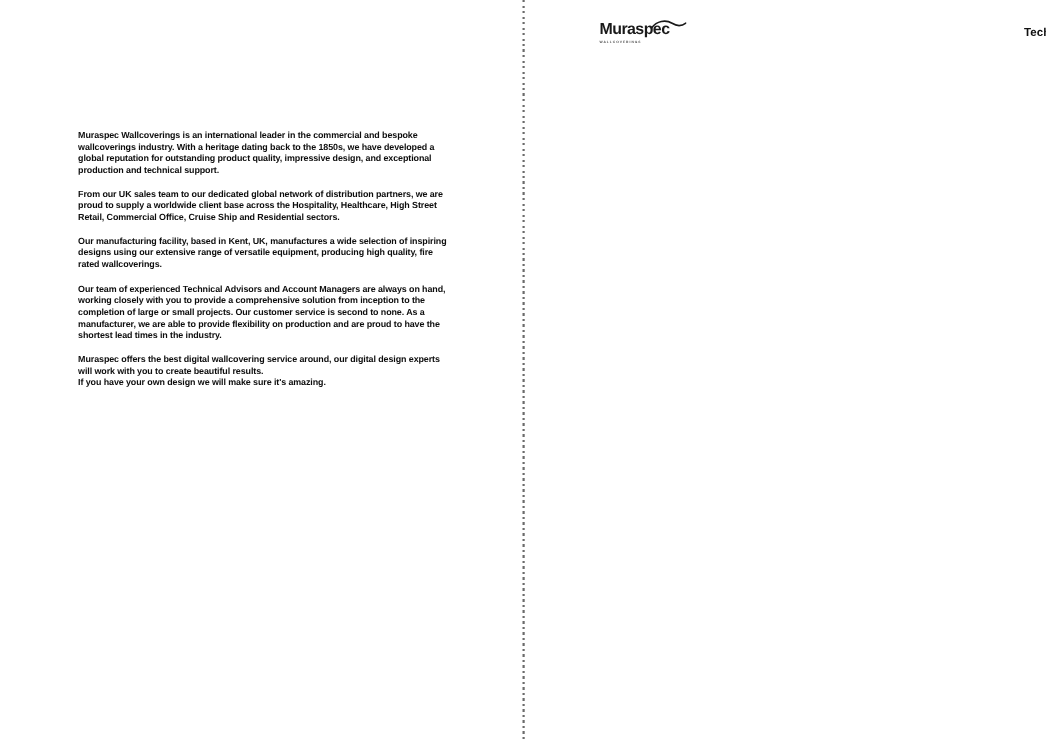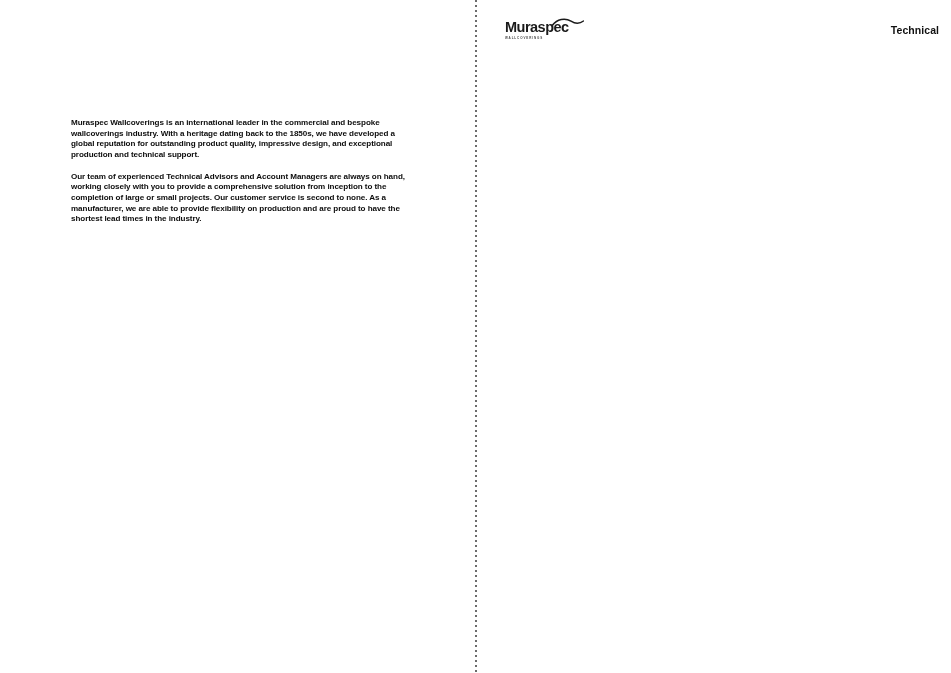--- a/index.html
+++ b/index.html
@@ -25,20 +25,21 @@
     background: #ffffff;
   }
 
   
   .page-left {
     position: relative;
     width: 476px;
     height: 673px;
     background: #ffffff;
     flex: 0 0 476px;
+    padding-left: 40px;
   }
   .copy-block {
     position: absolute;
     left: 71px;
     top: 118px;
     width: 342px;
   }
   .para {
     font-size: 8.1px;
     font-weight: bold;
@@ -136,21 +137,25 @@
   }
 </style>
 </head>
 <body>
 
 <div class="spread">
 
   <section class="page-left">
     <div class="copy-block">
       <p class="para">Muraspec Wallcoverings is an international leader in the commercial and bespoke wallcoverings industry. With a heritage dating back to the 1850s, we have developed a global reputation for outstanding product quality, impressive design, and exceptional production and technical support.</p>
+      <p class="para">From our UK sales team to our dedicated global network of distribution partners, we are proud to supply a worldwide client base across the Hospitality, Healthcare, High Street Retail, Commercial Office, Cruise Ship and Residential sectors.</p>
+      <p class="para">Our manufacturing facility, based in Kent, UK, manufactures a wide selection of inspiring designs using our extensive range of versatile equipment, producing high quality, fire rated wallcoverings.</p>
       <p class="para">Our team of experienced Technical Advisors and Account Managers are always on hand, working closely with you to provide a comprehensive solution from inception to the completion of large or small projects. Our customer service is second to none. As a manufacturer, we are able to provide flexibility on production and are proud to have the shortest lead times in the industry.</p>
+      <p class="para" style="white-space:pre-line">Muraspec offers the best digital wallcovering service around, our digital design experts will work with you to create beautiful results.
+If you have your own design we will make sure it's amazing.</p>
     </div>
   </section>
 
   <div class="gutter"></div>
 
   <section class="page-right">
 
     <header class="masthead">
       <div class="logo-wrap">
         <svg class="logo-swoosh" viewBox="0 0 32 9">

